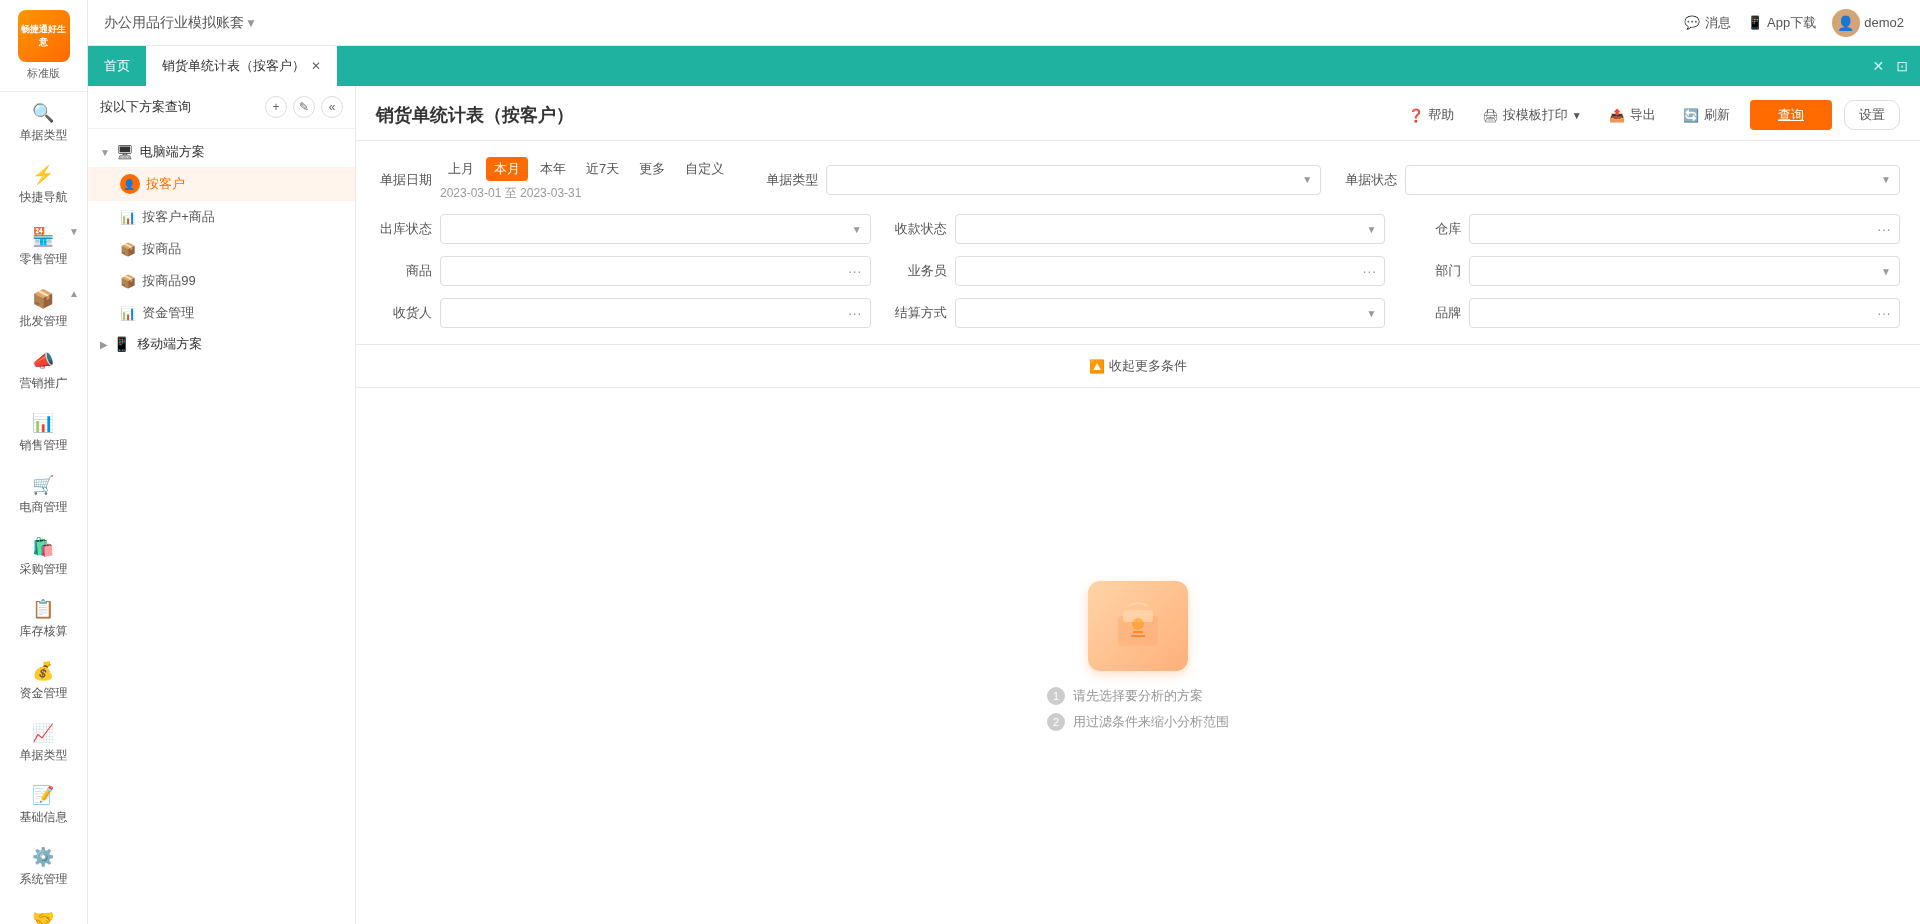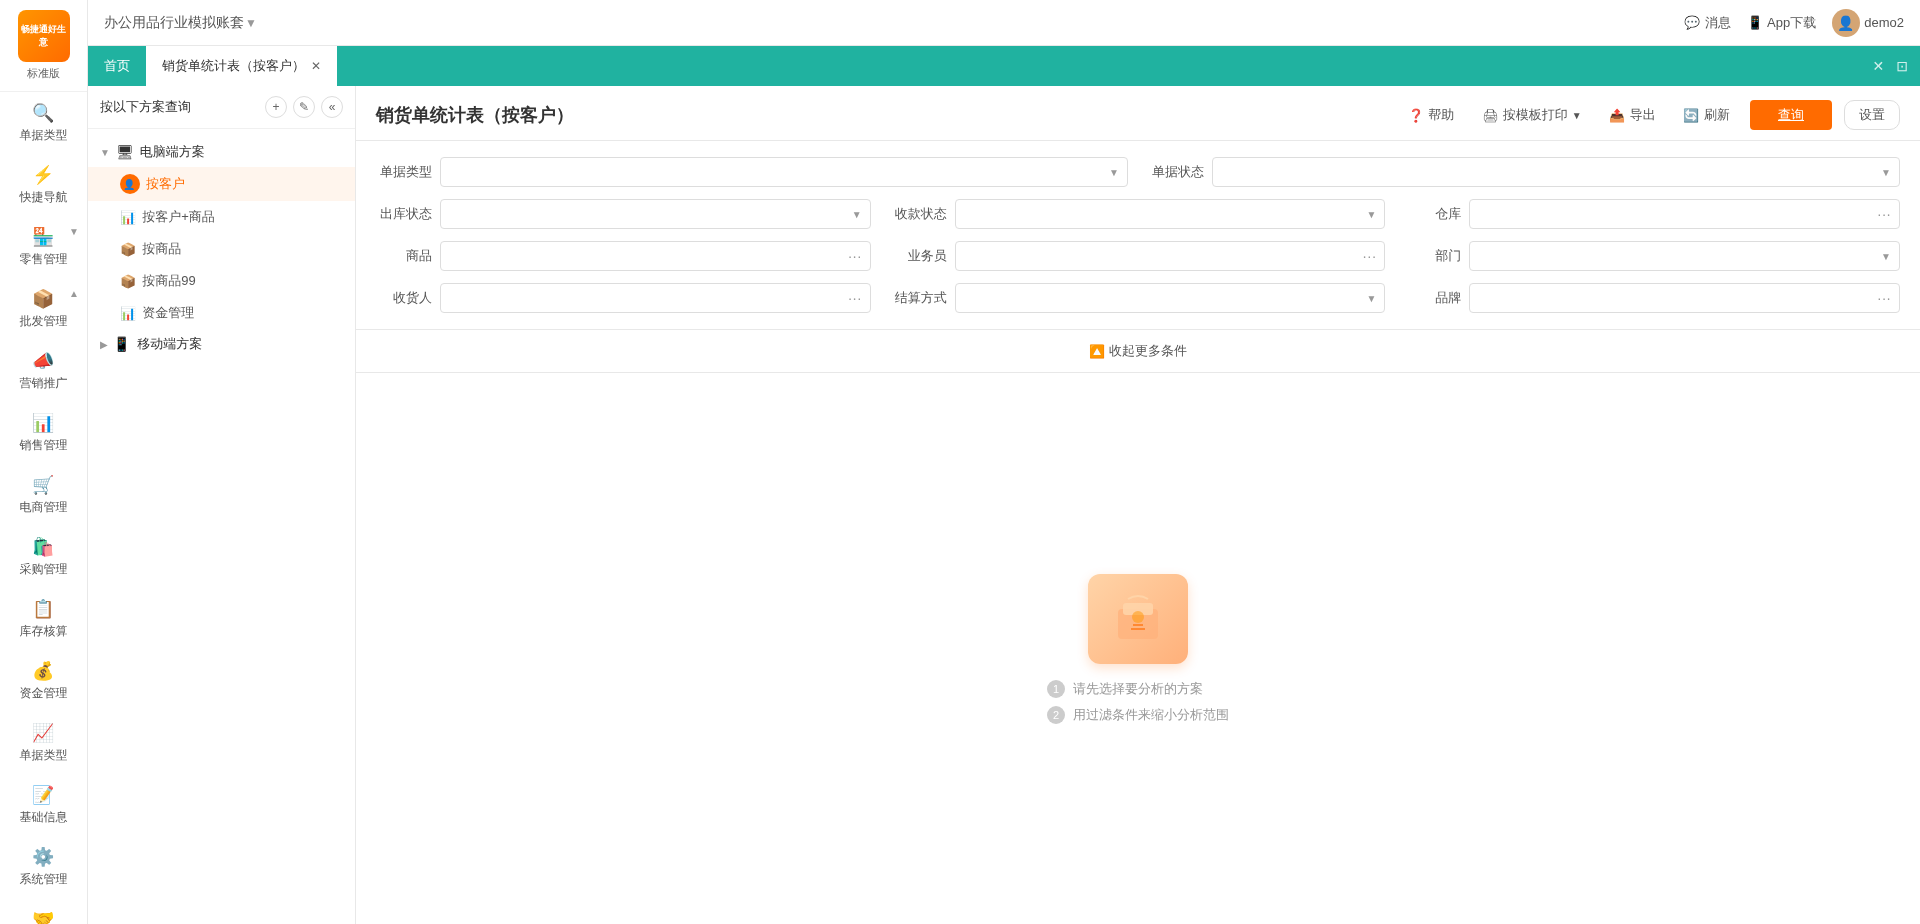--- a/index.html
+++ b/index.html
@@ -274,20 +274,34 @@
             <span>刷新</span>
           </div>
           <button class="btn-primary">查询</button>
           <button class="btn-secondary">设置</button>
         </div>
       </div>
 
       <div class="filter-area">
 
         <div class="filter-row">
+          <div class="filter-item" style="flex:none; margin-right:30px;">
+            <span class="filter-label">单据日期</span>
+            <div style="display:flex;flex-direction:column;gap:4px;">
+              <div class="date-tabs">
+                <span class="date-tab">上月</span>
+                <span class="date-tab active">本月</span>
+                <span class="date-tab">本年</span>
+                <span class="date-tab">近7天</span>
+                <span class="date-tab">更多</span>
+                <span class="date-tab">自定义</span>
+              </div>
+              <span class="date-range">2023-03-01 至 2023-03-31</span>
+            </div>
+          </div>
           <div class="filter-item" style="flex:1;">
             <span class="filter-label">单据类型</span>
             <div class="filter-input">
               <span class="filter-input-text"></span>
               <span class="filter-input-arrow">▼</span>
             </div>
           </div>
           <div class="filter-divider"></div>
           <div class="filter-item" style="flex:1;">
             <span class="filter-label">单据状态</span>

